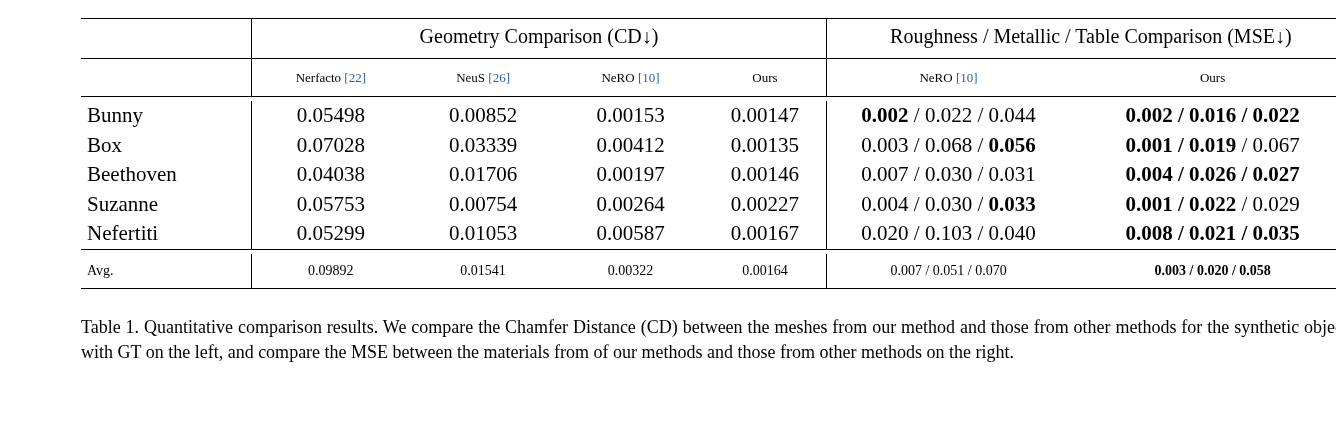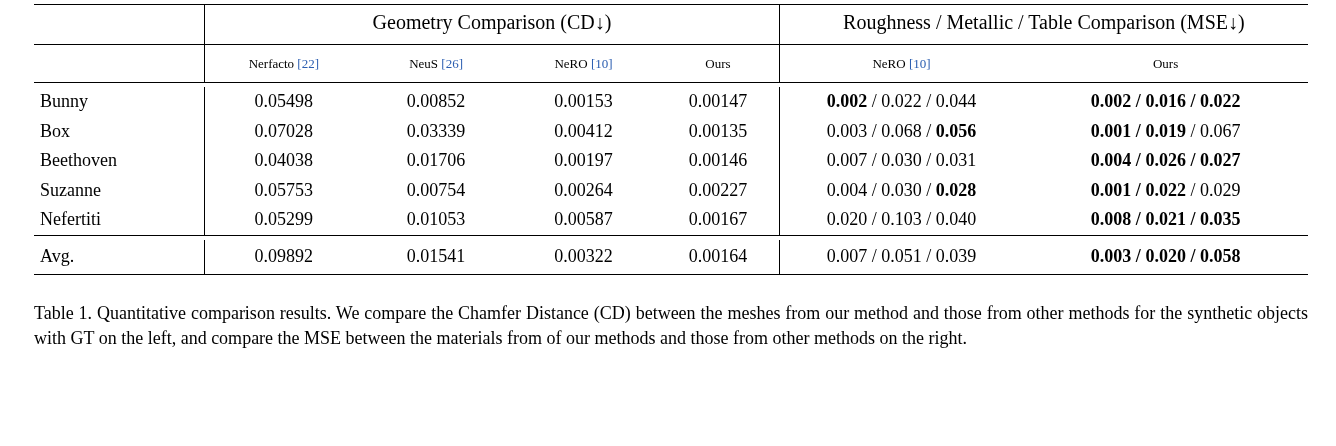--- a/index.html
+++ b/index.html
@@ -9,23 +9,24 @@
   }
   body {
     width: 1336px;
     height: 446px;
     font-family: "Liberation Serif", "DejaVu Serif", serif;
     color: #000000;
     position: relative;
     overflow: hidden;
   }
   .page {
-    padding: 4px 28px 0 34px;
+    padding: 18px 28px 0 34px;
     box-sizing: border-box;
     width: 1236px;
+    margin-left: 47px;
   }
   table.results {
     border-collapse: collapse;
     width: 1274px;
     table-layout: fixed;
     font-size: 19.5px;
   }
   table.results td, table.results th {
     padding: 0;
     font-weight: normal;
@@ -47,23 +48,23 @@
   .vsep { border-left: 1.1px solid #000; }
 
   .col-name { width: 168px; text-align: left !important; padding-left: 6px !important; }
   .col-nerfacto { width: 155px; }
   .col-neus { width: 145px; }
   .col-nero { width: 145px; }
   .col-ours { width: 120px; }
   .col-nero2 { width: 240px; }
   .col-ours2 { width: 280px; }
 
-  .datarow td { height: 29.5px; font-size: 18px; }
+  .datarow td { height: 29.5px; font-size: 21px; }
   .datarow td.col-name { text-align: left; }
-  .avgrow td { height: 34px; font-size: 18px; }
+  .avgrow td { height: 34px; font-size: 14px; }
   .avgrow td.col-name { text-align: left; }
 
   .b { font-weight: bold; }
   .cite { color: #2a5db0; }
 
   .spacer-row td { height: 4px; }
 
   .caption {
     width: 1274px;
     margin-top: 26px;
@@ -156,21 +157,21 @@
         <td class="vsep"><span>0.007</span><span> / </span><span>0.030</span><span> / </span><span>0.031</span></td>
         <td><span class="b">0.004</span><span class="b"> / </span><span class="b">0.026</span><span class="b"> / </span><span class="b">0.027</span></td>
       </tr>
 
       <tr class="datarow">
         <td class="col-name">Suzanne</td>
         <td class="vsep">0.05753</td>
         <td>0.00754</td>
         <td>0.00264</td>
         <td class="b">0.00227</td>
-        <td class="vsep"><span>0.004</span><span> / </span><span>0.030</span><span> / </span><span class="b">0.028</span></td>
+        <td class="vsep"><span>0.004</span><span> / </span><span>0.030</span><span> / </span><span class="b">0.033</span></td>
         <td><span class="b">0.001</span><span class="b"> / </span><span class="b">0.022</span><span> / </span><span>0.029</span></td>
       </tr>
 
       <tr class="datarow">
         <td class="col-name">Nefertiti</td>
         <td class="vsep">0.05299</td>
         <td>0.01053</td>
         <td>0.00587</td>
         <td class="b">0.00167</td>
         <td class="vsep"><span>0.020</span><span> / </span><span>0.103</span><span> / </span><span>0.040</span></td>
@@ -180,21 +181,21 @@
       <tr class="spacer-row rule-mid">
         <td colspan="7"></td>
       </tr>
 
       <tr class="avgrow rule-bot">
         <td class="col-name">Avg.</td>
         <td class="vsep">0.09892</td>
         <td>0.01541</td>
         <td>0.00322</td>
         <td class="b">0.00164</td>
-        <td class="vsep"><span>0.007</span><span> / </span><span>0.051</span><span> / </span><span>0.039</span></td>
+        <td class="vsep"><span>0.007</span><span> / </span><span>0.051</span><span> / </span><span>0.070</span></td>
         <td><span class="b">0.003</span><span class="b"> / </span><span class="b">0.020</span><span class="b"> / </span><span class="b">0.058</span></td>
       </tr>
     </tbody>
   </table>
 
   <div class="caption">
     <span class="lead">Table 1.</span>
     <span>Quantitative comparison results. We compare the Chamfer Distance (CD) between the meshes from our method and those from other methods for the synthetic objects with GT on the left, and compare the MSE between the materials from of our methods and those from other methods on the right.</span>
   </div>
 

